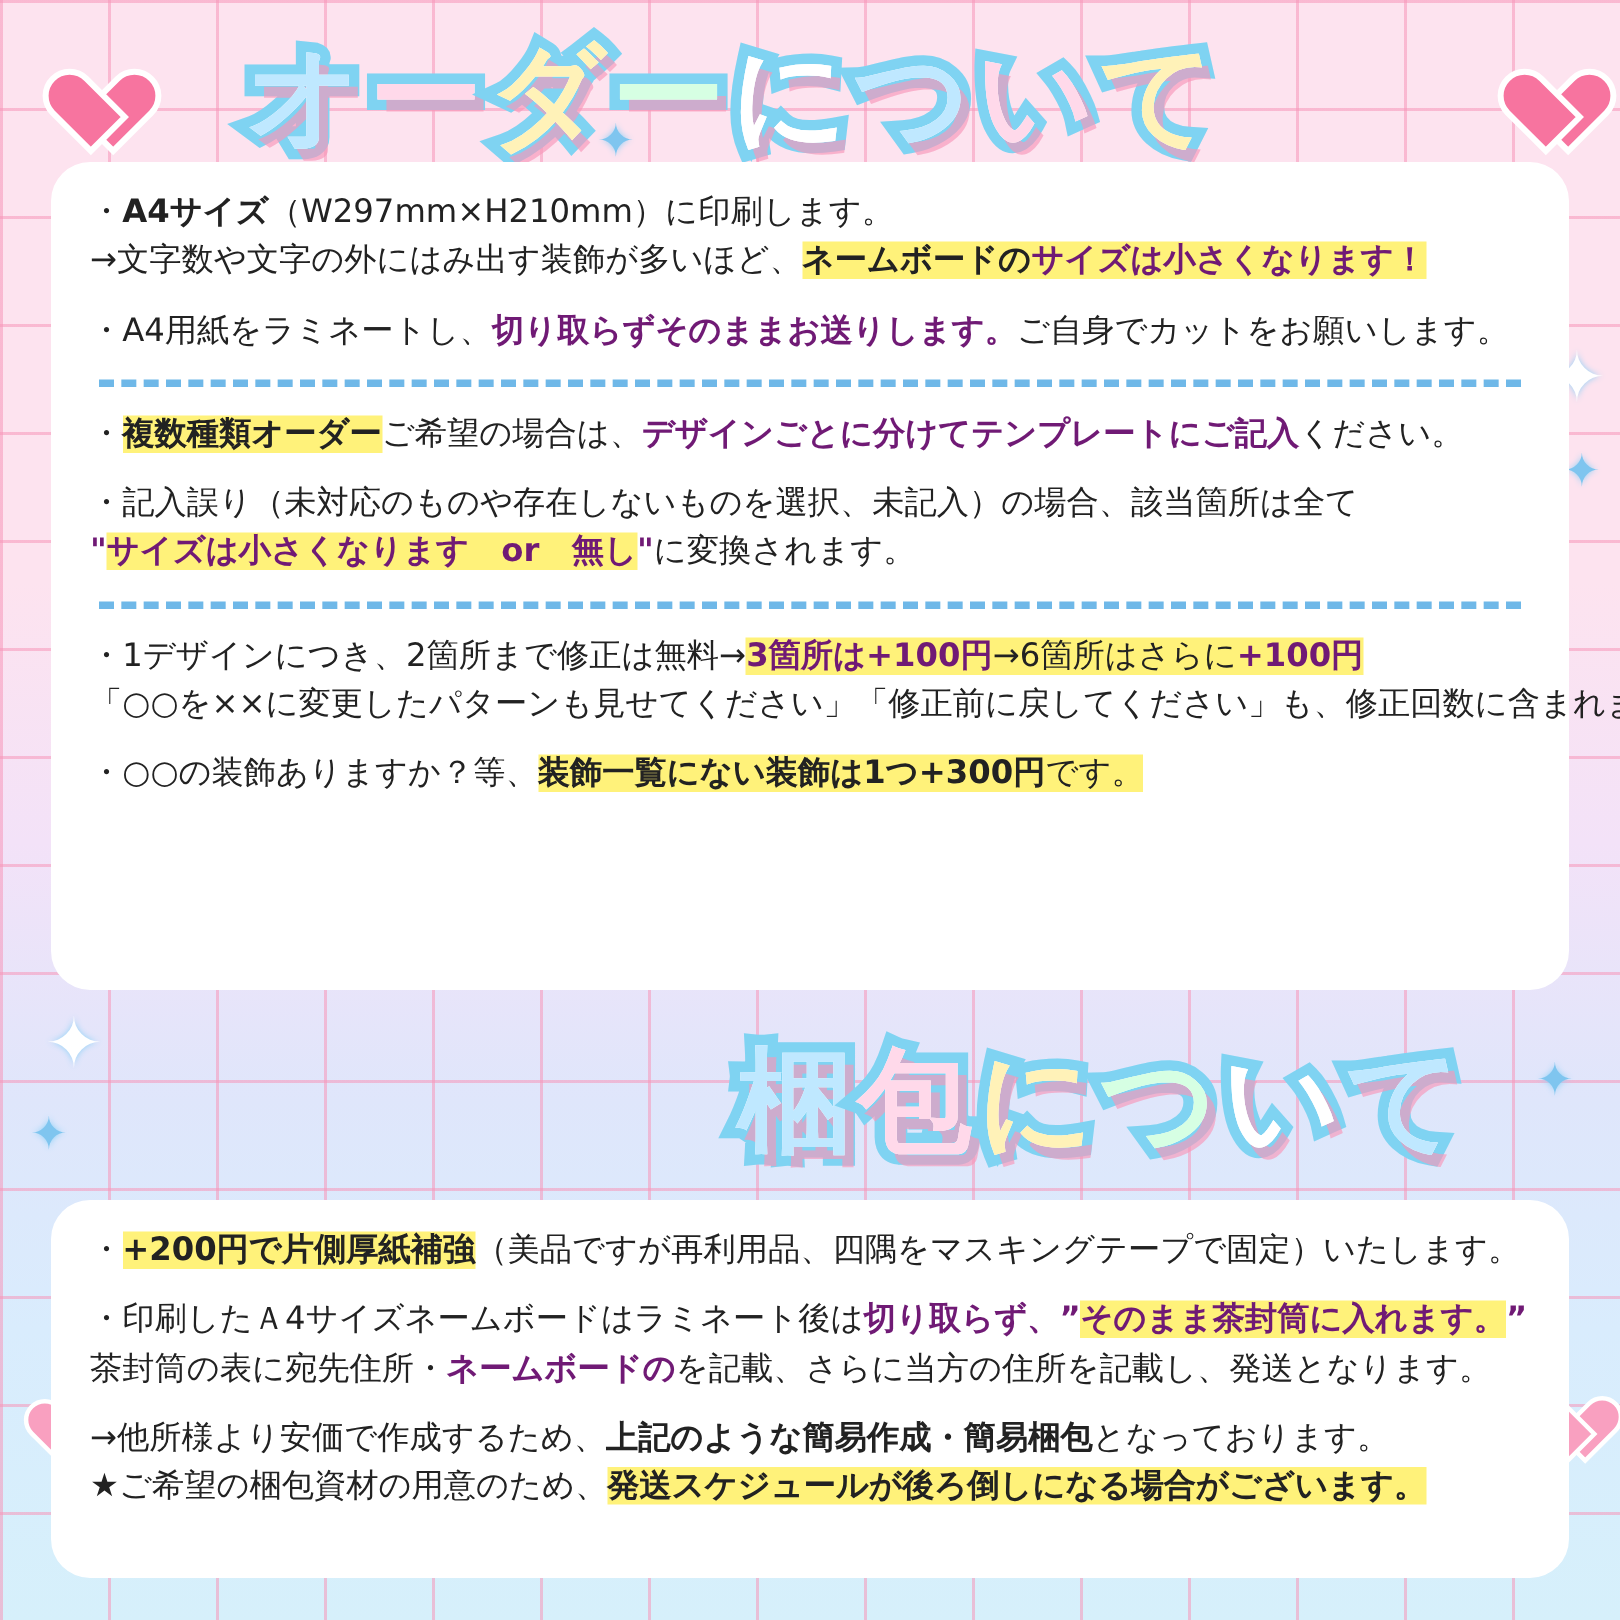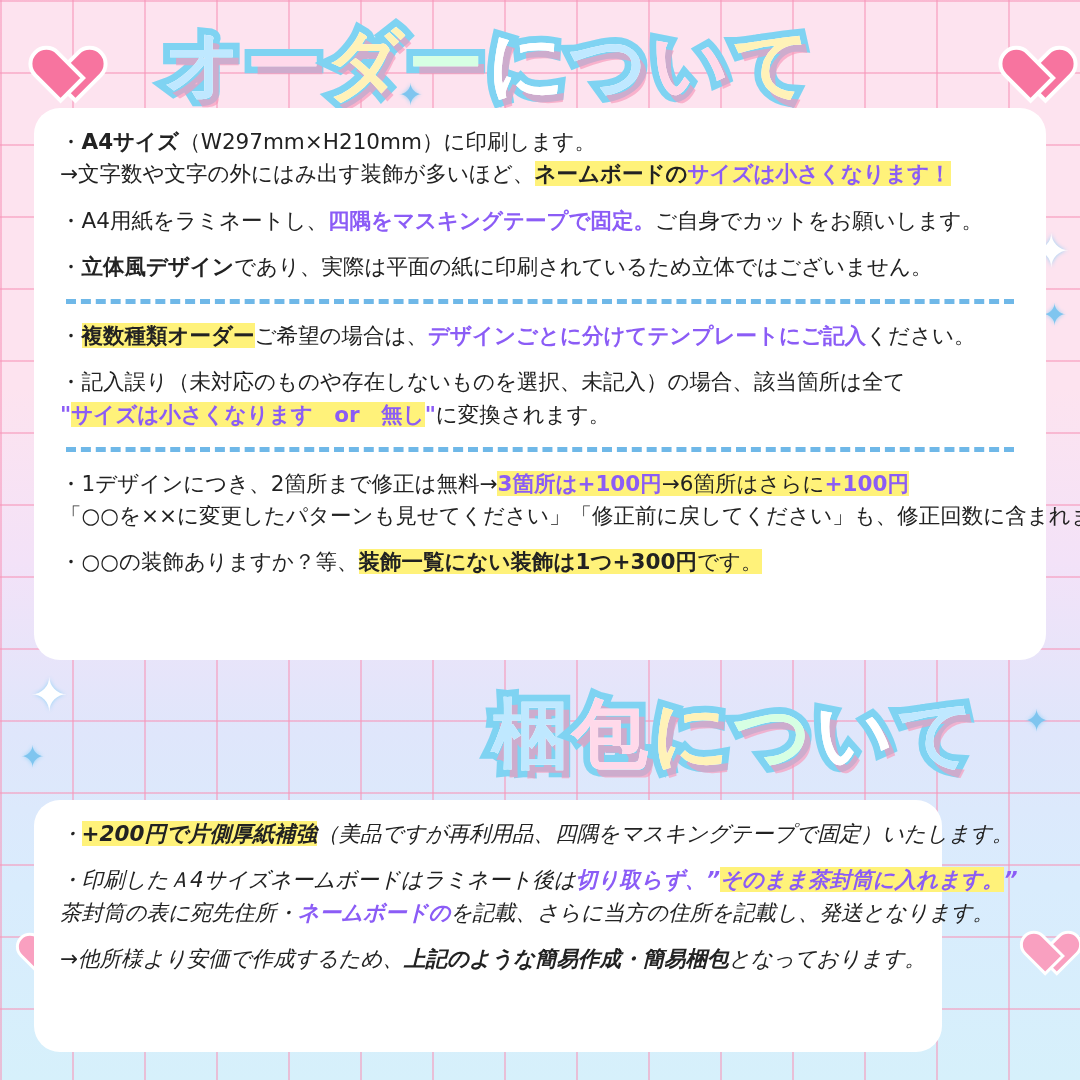--- a/index.html
+++ b/index.html
@@ -108,21 +108,21 @@
 
   .line {
     font-size: 21.5px;
     line-height: 1.5;
     color: #222222;
     white-space: nowrap;
     letter-spacing: 0px;
   }
   .line.sp { margin-top: 14px; }
   b { font-weight: bold; }
-  .red { color: #8b5cf6; font-weight: bold; }
+  .red { color: #701a75; font-weight: bold; }
   .hl { background: #fff27a; }
 
   hr.dash {
     border: none;
     border-top: 5px dashed #6fb8e8;
     margin: 16px 6px;
   }
 
   
   .corner-heart {
@@ -164,38 +164,38 @@
   <div class="sparkle blue small" style="left:1024px; top:706px;">✦</div>
 
   <div class="title-wrap" style="top:14px;">
     <span class="title"><span class="c0">オ</span><span class="c1">ー</span><span class="c2">ダ</span><span class="c3">ー</span><span class="c4">に</span><span class="c0">つ</span><span class="c1">い</span><span class="c2">て</span></span>
   </div>
 
   <div class="panel" style="left:34px; top:108px; width:1012px; height:552px;">
     <div>
         <div class="line">・<b>A4サイズ</b>（W297mm×H210mm）に印刷します。</div>
         <div class="line">→文字数や文字の外にはみ出す装飾が多いほど、<span class="hl"><b>ネームボードの</b><b class="red">サイズは小さくなります！</b></span></div>
-        <div class="line sp">・A4用紙をラミネートし、<b class="red">四隅をマスキングテープで固定。</b>ご自身でカットをお願いします。</div>
-        <div class="line sp">・<b>立体風デザイン</b>であり、実際は平面の紙に印刷されているため立体ではございません。</div>
+        <div class="line sp">・A4用紙をラミネートし、<b class="red">切り取らずそのままお送りします。</b>ご自身でカットをお願いします。</div>
         <hr class="dash">
         <div class="line sp">・<span class="hl"><b>複数種類オーダー</b></span>ご希望の場合は、<b class="red">デザインごとに分けてテンプレートにご記入</b>ください。</div>
         <div class="line sp">・記入誤り（未対応のものや存在しないものを選択、未記入）の場合、該当箇所は全て</div>
         <div class="line"><b class="red">"<span class="hl">サイズは小さくなります　or　無し</span>"</b>に変換されます。</div>
         <hr class="dash">
         <div class="line sp">・1デザインにつき、2箇所まで修正は無料→<span class="hl"><b class="red">3箇所は+100円</b>→6箇所はさらに<b class="red">+100円</b></span></div>
         <div class="line">「○○を××に変更したパターンも見せてください」「修正前に戻してください」も、修正回数に含まれます。</div>
         <div class="line sp">・○○の装飾ありますか？等、<span class="hl"><b>装飾一覧にない装飾は1つ+300円</b>です。</span></div>
       </div>
   </div>
 
   <div class="title-wrap" style="top:684px;text-align:right;">
     <span class="title"><span class="c0">梱</span><span class="c1">包</span><span class="c2">に</span><span class="c3">つ</span><span class="c4">い</span><span class="c0">て</span></span>
   </div>
 
-  <div class="panel" style="left:34px; top:800px; width:908px; height:252px;font-style:italic;">
+  <div class="panel" style="left:34px; top:800px; width:1012px; height:252px;">
     <div>
         <div class="line">・<span class="hl"><b>+200円で片側厚紙補強</b></span>（美品ですが再利用品、四隅をマスキングテープで固定）いたします。</div>
         <div class="line sp">・印刷したＡ4サイズネームボードはラミネート後は<b class="red">切り取らず、”<span class="hl">そのまま茶封筒に入れます。</span>”</b></div>
         <div class="line">茶封筒の表に宛先住所・<b class="red">ネームボードの</b>を記載、さらに当方の住所を記載し、発送となります。</div>
         <div class="line sp">→他所様より安価で作成するため、<b>上記のような簡易作成・簡易梱包</b>となっております。</div>
+        <div class="line">★ご希望の梱包資材の用意のため、<span class="hl"><b>発送スケジュールが後ろ倒しになる場合がございます。</b></span></div>
       </div>
   </div>
 </div>
 
 </body></html>

